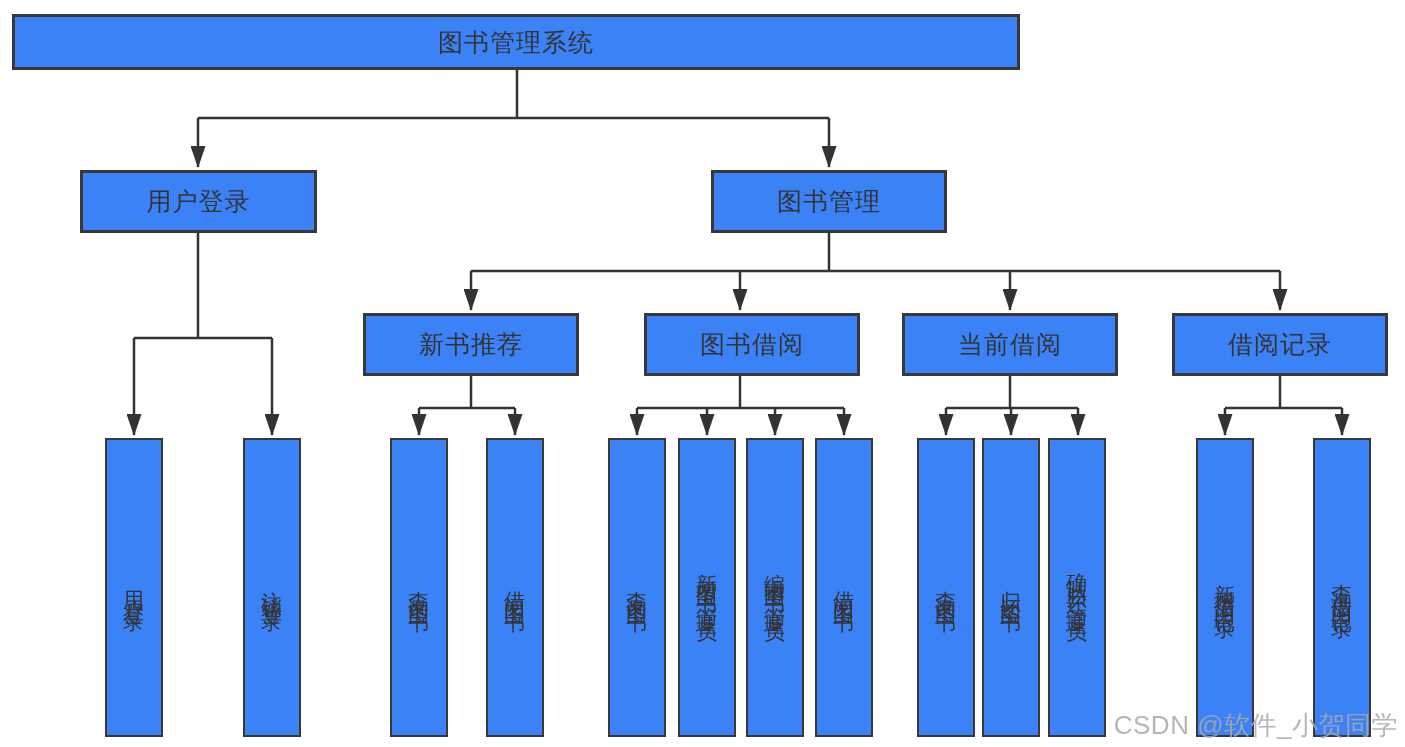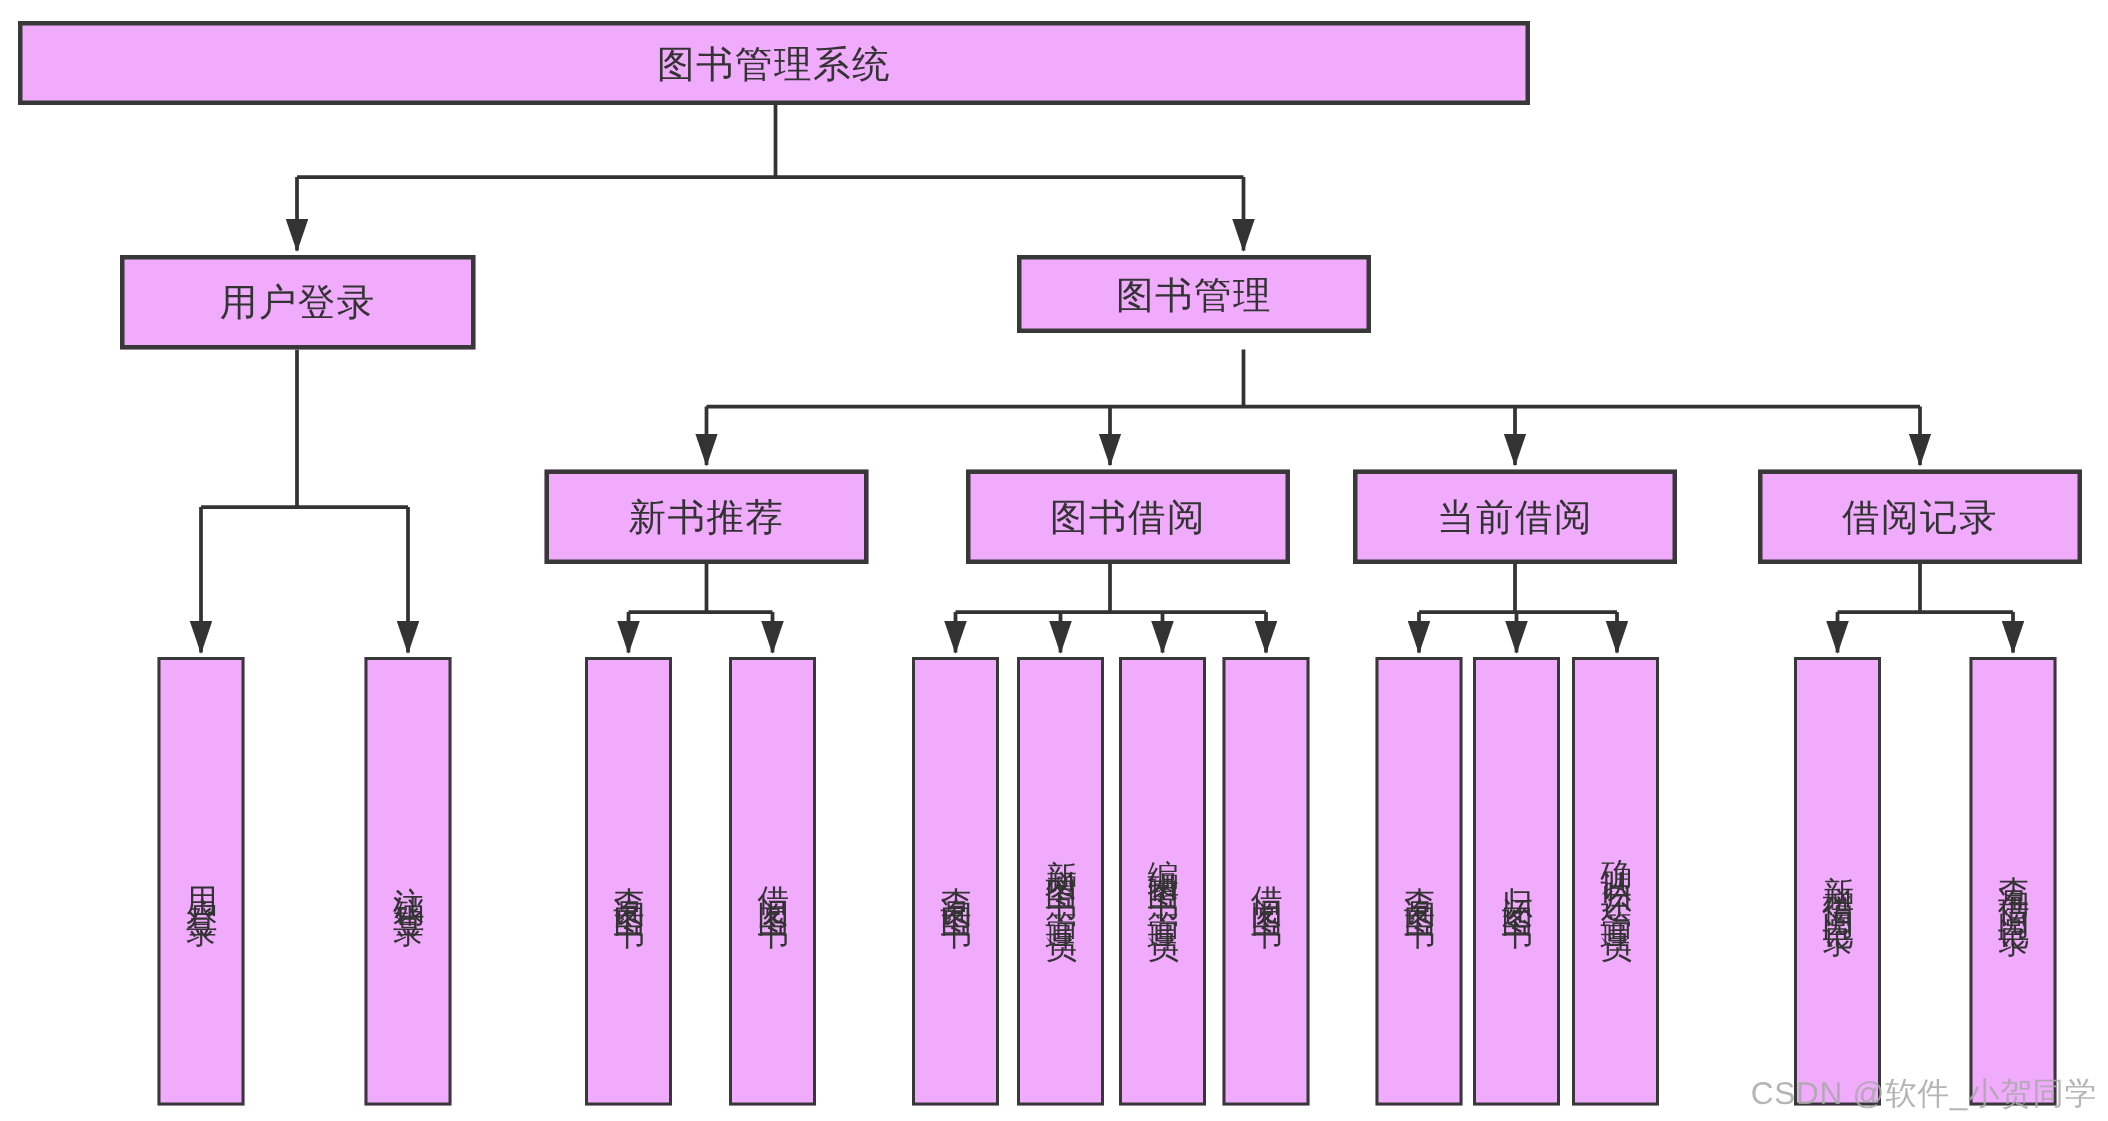--- a/index.html
+++ b/index.html
@@ -21,21 +21,21 @@
     width: 1405px; height: 747px;
   }
   .edge {
     stroke: var(--line, #333333);
     stroke-width: 2.5;
     fill: none;
   }
   .arrowhead { fill: var(--line, #333333); }
   .node {
     position: absolute;
-    background: #f0abfc;
+    background: #3b82f6;
     border: 3px solid var(--box-border, #383838);
     display: flex;
     align-items: center;
     justify-content: center;
     font-size: 25px;
     letter-spacing: 1px;
     color: var(--text, #333333);
     white-space: nowrap;
   }
   .node.leaf {
@@ -44,21 +44,21 @@
     text-orientation: mixed;
     font-size: 21px;
     letter-spacing: 7px;
     line-height: 1.1;
     white-space: normal;
   }
   .watermark {
     position: absolute;
     right: 7px;
     bottom: 4px;
-    font-size: 21px;
+    font-size: 26px;
     letter-spacing: 0.5px;
     color: var(--watermark, #a9a9a9);
     opacity: 0.85;
     pointer-events: none;
   }
 </style>
 </head>
 <body>
 
 <div class="canvas">
@@ -121,21 +121,21 @@
       <path class="edge" d="M1280,376 L1280,408"></path>
       <path class="edge" d="M1225,408 L1342,408"></path>
       <path class="edge" d="M1225,408 L1225,435" marker-end="url(#arrow)"></path>
       <path class="edge" d="M1342,408 L1342,435" marker-end="url(#arrow)"></path>
     </g>
   </svg>
 
   <div class="node" style="left:12px; top:14px; width:1008px; height:56px;">图书管理系统</div>
 
   <div class="node" style="left:80px; top:170px; width:237px; height:63px;">用户登录</div>
-  <div class="node" style="left:678px; top:170px; width:236px; height:52px;">图书管理</div>
+  <div class="node" style="left:711px; top:170px; width:236px; height:63px;">图书管理</div>
 
   <div class="node" style="left:363px; top:313px; width:216px; height:63px;">新书推荐</div>
   <div class="node" style="left:632px; top:313px; width:216px; height:63px;margin-left:12px;">图书借阅</div>
   <div class="node" style="left:1172px; top:313px; width:216px; height:63px;">借阅记录</div>
   <div class="node" style="left:902px; top:313px; width:216px; height:63px;">当前借阅</div>
 
   <div class="node leaf" style="left:105px; top:438px; width:58px; height:299px;">用户登录</div>
   <div class="node leaf" style="left:243px; top:438px; width:58px; height:299px;">注销登录</div>
 
   <div class="node leaf" style="left:390px; top:438px; width:58px; height:299px;">查询图书</div>

